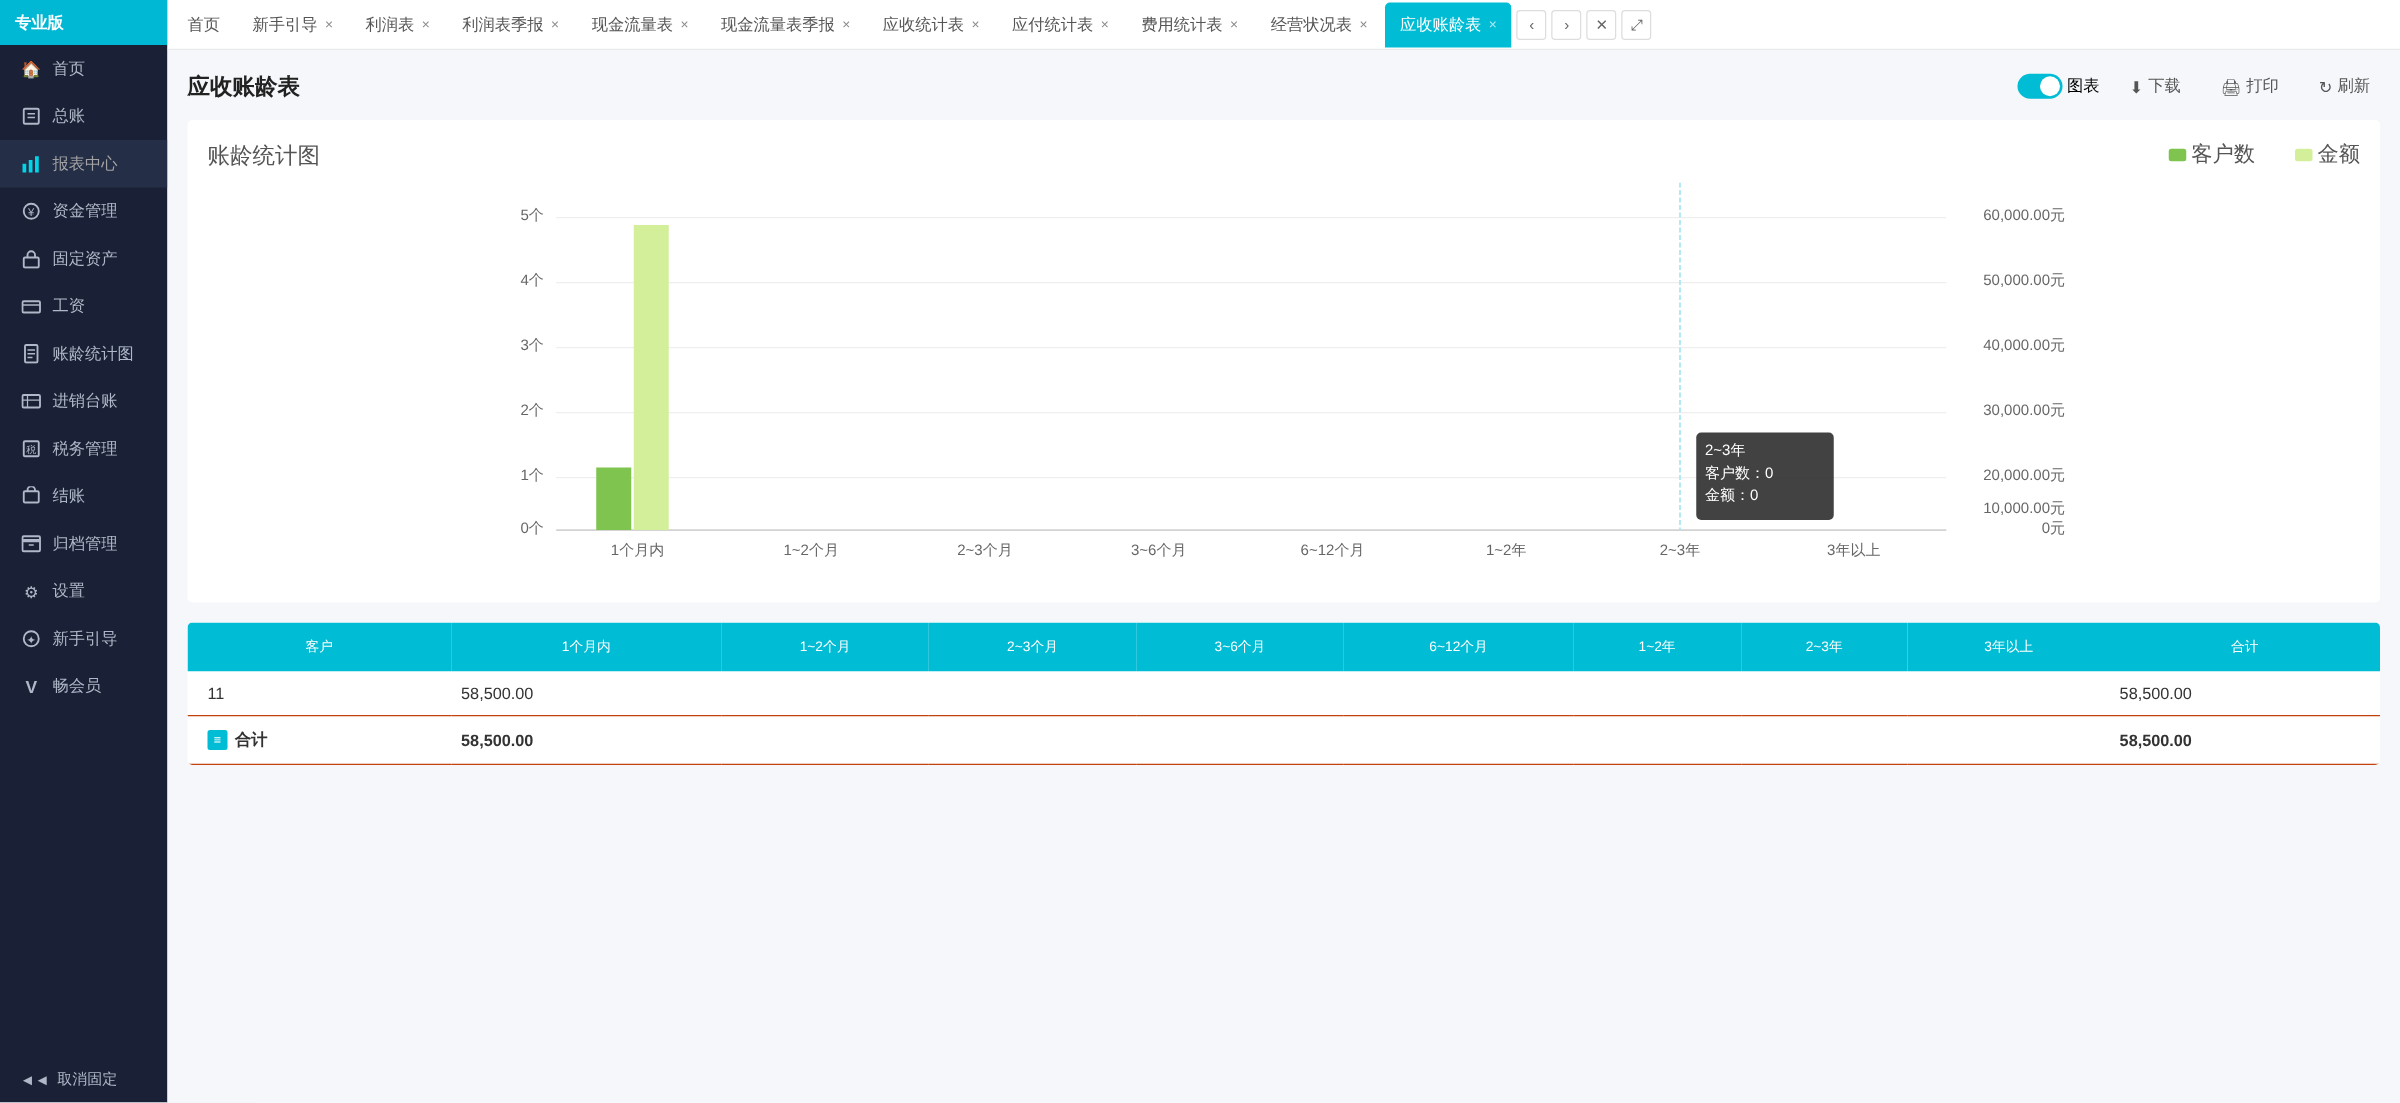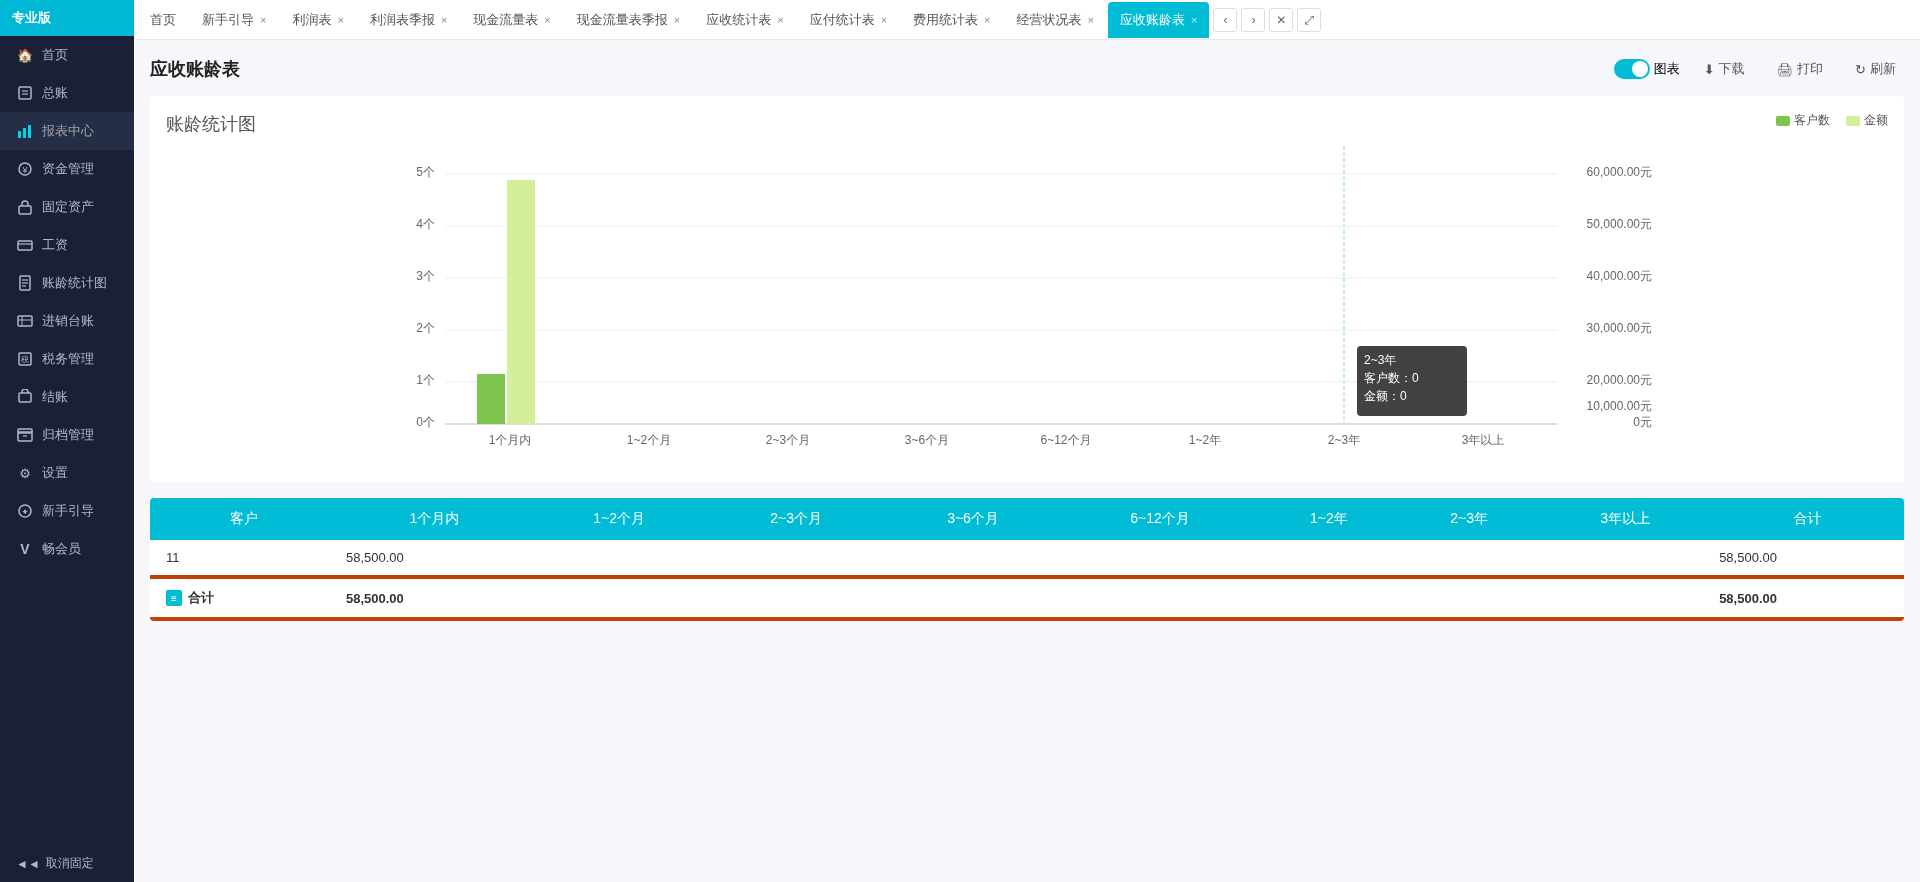--- a/index.html
+++ b/index.html
@@ -167,22 +167,22 @@
     .chart-title {
       font-size: 18px;
       color: #555;
       margin-bottom: 10px;
     }
     .chart-legend {
       position: absolute;
       top: 16px;
       right: 16px;
       display: flex;
-      gap: 16px;
-      font-size: 12px;
+      gap: 32px;
+      font-size: 17px;
       color: #555;
     }
     .legend-item {
       display: flex;
       align-items: center;
       gap: 4px;
     }
     .legend-color {
       width: 14px;
       height: 10px;
@@ -198,24 +198,24 @@
       overflow: hidden;
     }
     .data-table thead tr {
       background: #00bcd4;
       color: white;
     }
     .data-table thead th {
       padding: 12px 8px;
       text-align: center;
       font-weight: normal;
-      font-size: 14px;
+      font-size: 11px;
     }
     .data-table tbody tr {
-      border-bottom: 4px solid #c2410c;
+      border-bottom: 1px solid #c2410c;
     }
     .data-table tbody td {
       padding: 10px 8px;
       text-align: left;
       font-size: 13px;
       color: #333;
     }
     .data-table tbody td:first-child {
       text-align: left;
       padding-left: 16px;

